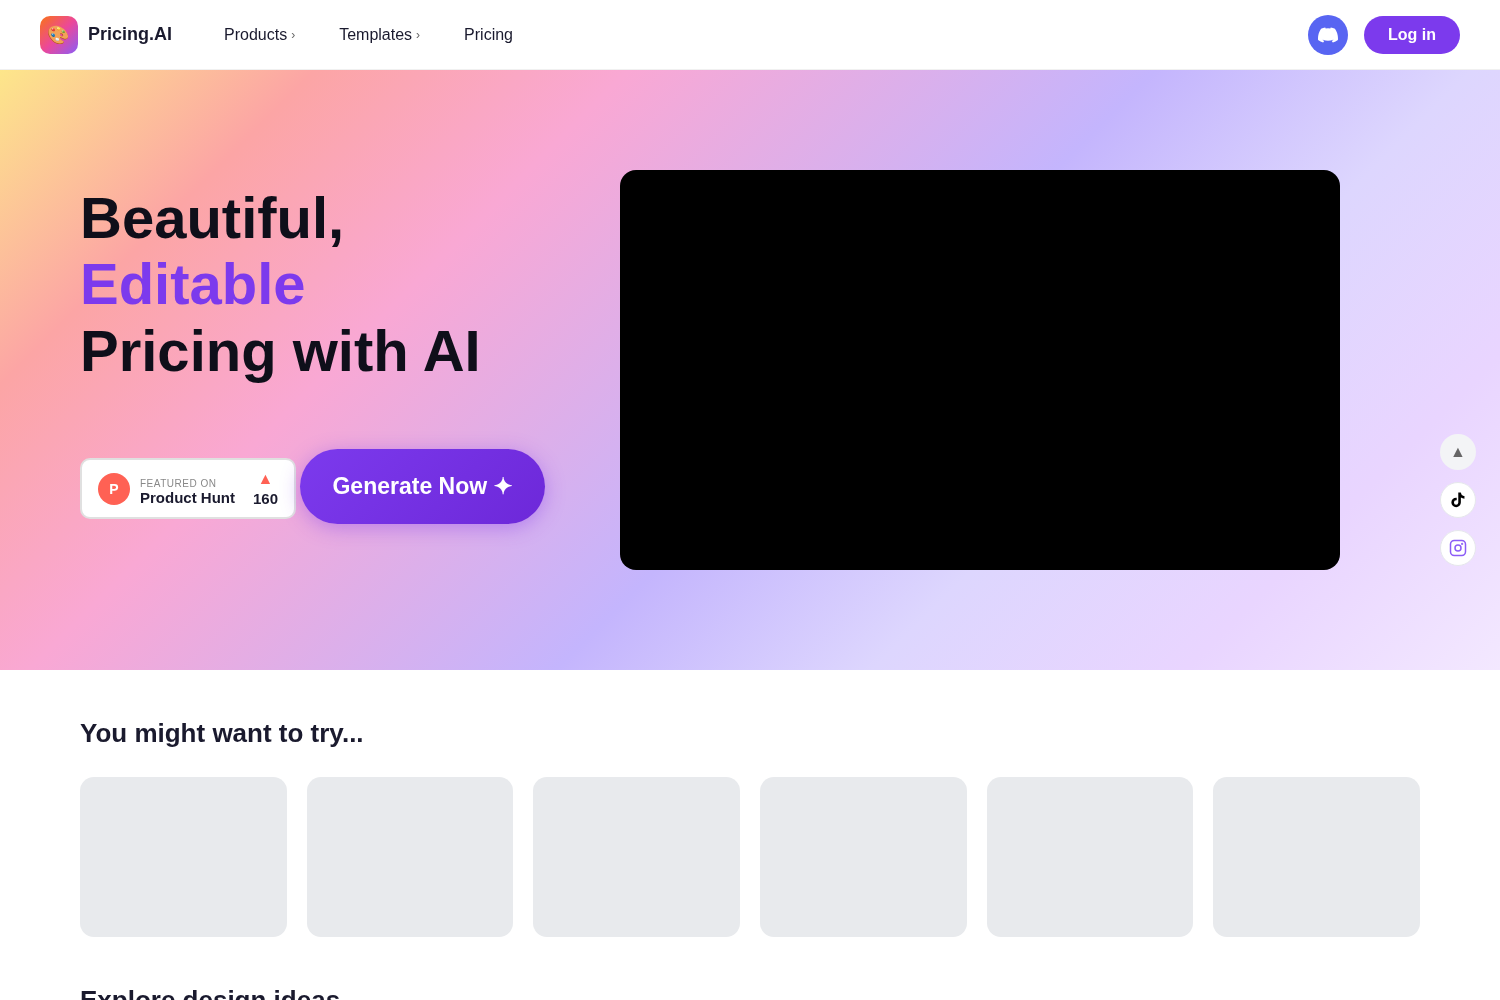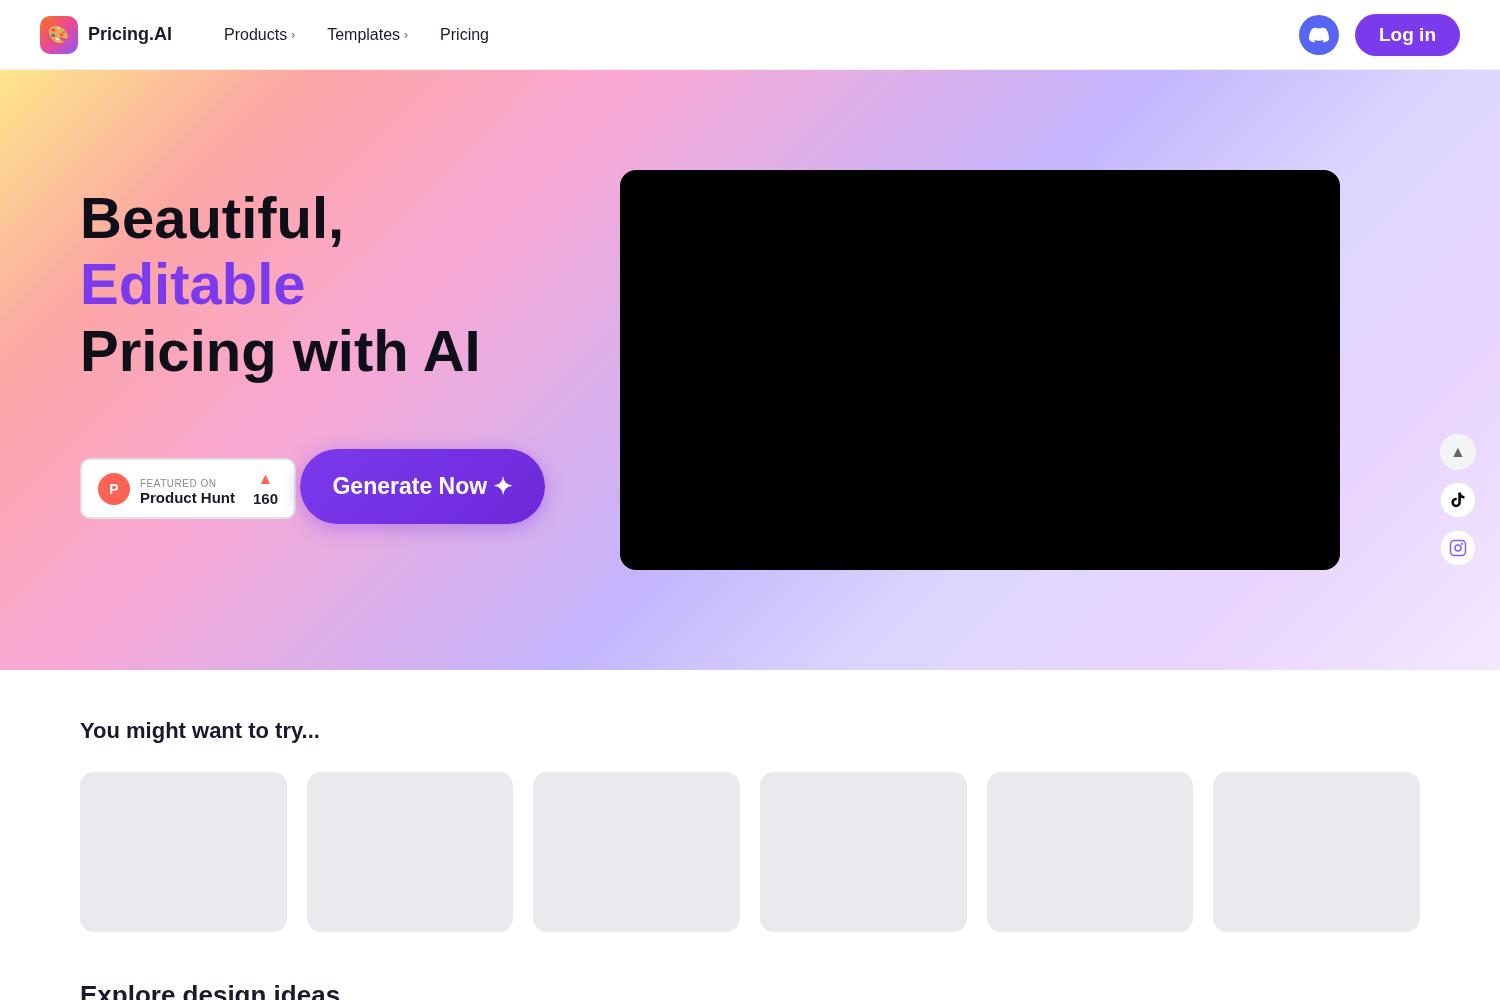--- a/index.html
+++ b/index.html
@@ -12,36 +12,36 @@
       border-bottom: 1px solid #f0f0f0; position: relative; z-index: 10;
     }
     .nav-left { display: flex; align-items: center; gap: 40px; }
     .logo { display: flex; align-items: center; gap: 10px; font-weight: 700; font-size: 18px; color: #1a1a2e; text-decoration: none; }
     .logo-icon {
       width: 38px; height: 38px; border-radius: 10px;
       background: linear-gradient(135deg, #f97316, #ec4899, #8b5cf6);
       display: flex; align-items: center; justify-content: center;
       font-size: 18px;
     }
-    .nav-links { display: flex; align-items: center; gap: 8px; }
+    .nav-links { display: flex; align-items: center; gap: 20px; }
     .nav-link {
       display: flex; align-items: center; gap: 4px; font-size: 16px;
       color: #1a1a2e; text-decoration: none; font-weight: 500; padding: 8px 12px;
       cursor: pointer; border-radius: 6px;
     }
     .nav-link .chevron { font-size: 12px; color: #666; }
     .nav-right { display: flex; align-items: center; gap: 16px; }
     .discord-btn {
       width: 40px; height: 40px; border-radius: 50%;
       background: #5865F2; display: flex; align-items: center; justify-content: center;
       cursor: pointer; border: none;
     }
     .login-btn {
       background: #7c3aed; color: #fff; border: none;
-      padding: 10px 24px; border-radius: 24px; font-size: 19px;
+      padding: 10px 24px; border-radius: 24px; font-size: 16px;
       font-weight: 600; cursor: pointer;
     }
 
     
     .hero {
       background: linear-gradient(135deg, #fde68a 0%, #fca5a5 15%, #f9a8d4 30%, #c4b5fd 55%, #ddd6fe 70%, #e9d5ff 85%, #f3e8ff 100%);
       padding: 60px 80px 60px 80px;
       display: flex; align-items: center; gap: 60px;
       min-height: 600px; position: relative;
     }
@@ -78,21 +78,21 @@
     .hero-video {
       flex: 1; background: #000; border-radius: 16px;
       min-height: 400px; max-width: 720px;
     }
 
     
     .section {
       padding: 48px 80px; background: #fff;
     }
     .section-title {
-      font-size: 22px; font-weight: 700; color: #1a1a2e;
+      font-size: 26px; font-weight: 700; color: #1a1a2e;
       margin-bottom: 28px;
     }
     .cards-row {
       display: flex; gap: 20px;
     }
     .card-placeholder {
       flex: 1; height: 160px; background: #e8eaed;
       border-radius: 14px;
     }
 

